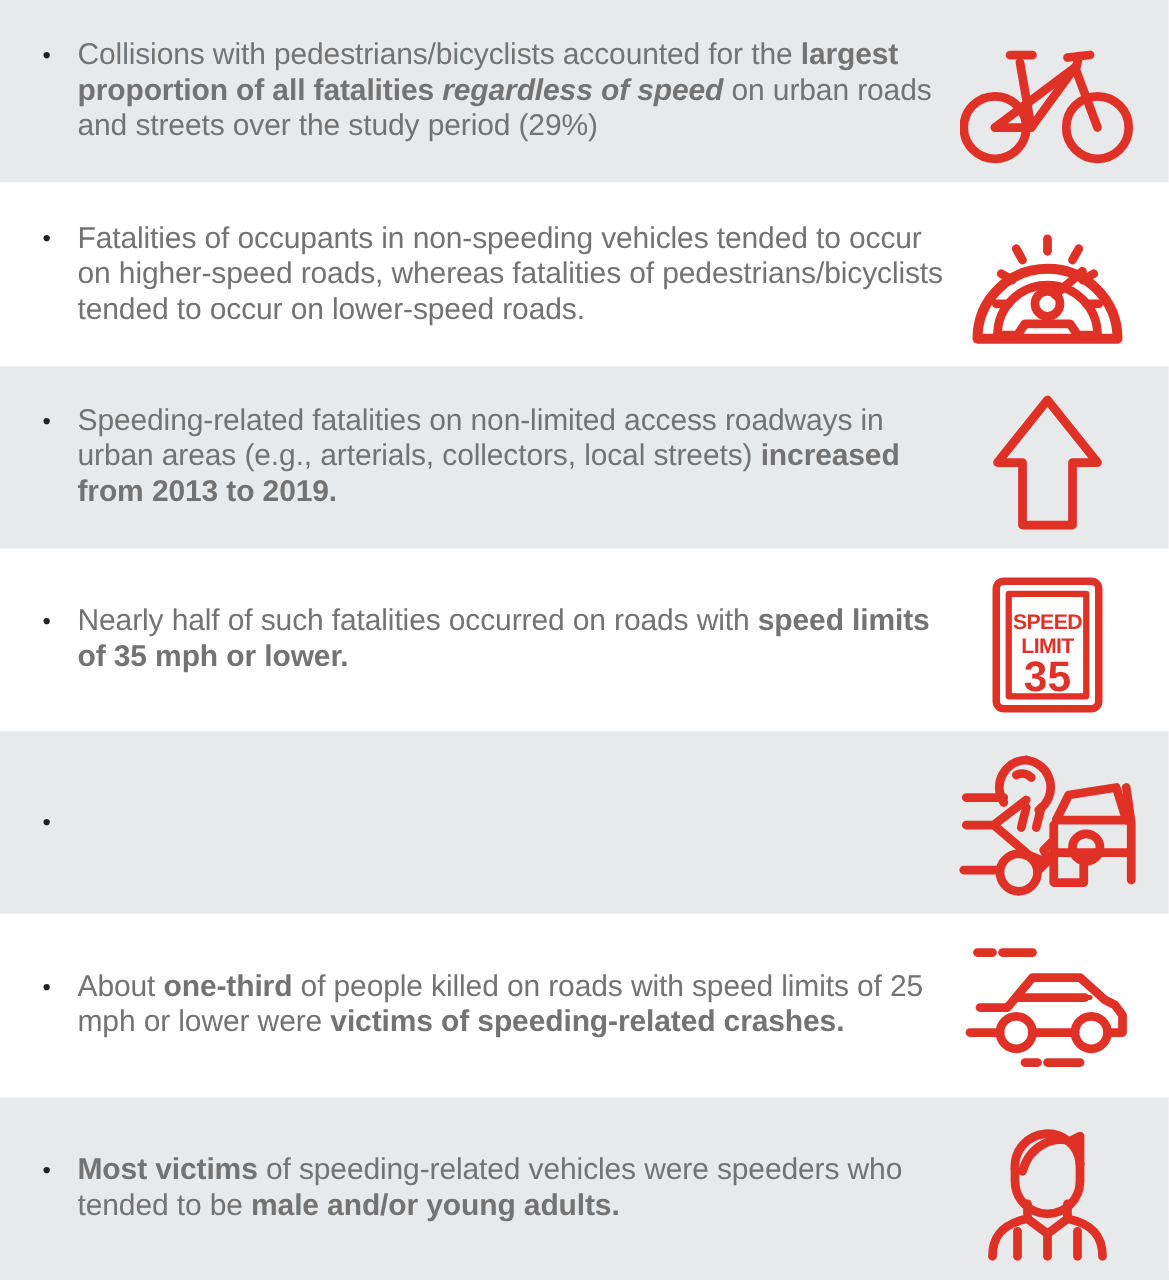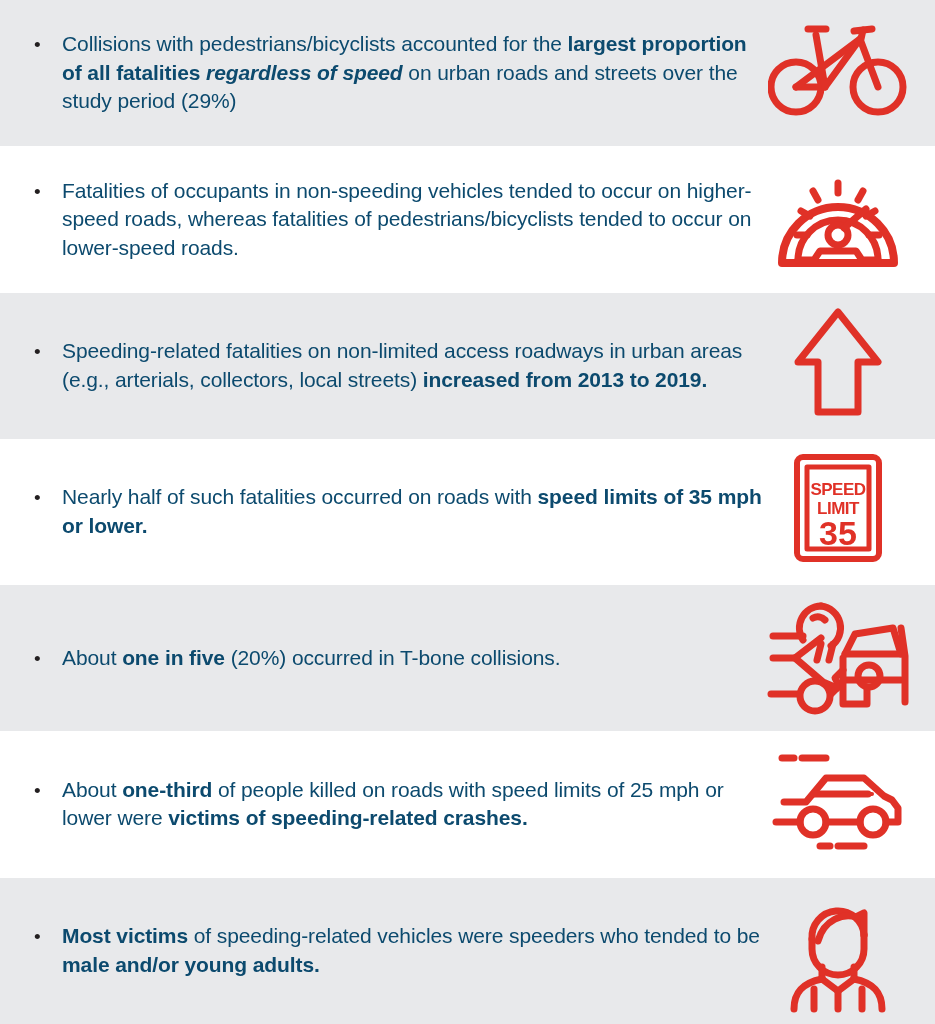--- a/index.html
+++ b/index.html
@@ -41,38 +41,38 @@
     width: 34px;
     font-size: 19px;
     line-height: 29px;
     color: #231f20;
     text-align: left;
     padding-left: 6px;
   }
 
   .bullet-text {
     flex: 1 1 auto;
-    font-size: 21px;
+    font-size: 24px;
     line-height: 28.5px;
-    color: #0c4a6e;
+    color: #737373;
     letter-spacing: -0.1px;
     max-width: 700px;
   }
   .bullet-text b { font-weight: 700; }
   .bullet-text i { font-style: italic; font-weight: 700; }
 
   .icon-slot {
     position: absolute;
     right: 22px;
     top: 50%;
     transform: translateY(-50%);
     width: 150px;
     height: 120px;
     display: flex;
-    align-items: flex-start;
+    align-items: flex-end;
     justify-content: center;
   }
   .icon-slot svg { display: block; }
 </style>
 </head>
 <body>
 
 <div id="board">
     <div class="band shaded">
       <div class="bullet-wrap">
@@ -137,21 +137,20 @@
           <rect x="15" y="15" width="62" height="82" stroke-width="5"></rect>
           <text x="46" y="43" fill="#e03127" stroke="none" font-family="Liberation Sans, sans-serif" font-size="17" font-weight="700" text-anchor="middle" letter-spacing="-0.5">SPEED</text>
           <text x="46" y="62" fill="#e03127" stroke="none" font-family="Liberation Sans, sans-serif" font-size="17" font-weight="700" text-anchor="middle" letter-spacing="-0.5">LIMIT</text>
           <text x="46" y="93" fill="#e03127" stroke="none" font-family="Liberation Sans, sans-serif" font-size="34" font-weight="700" text-anchor="middle">35</text>
         </svg>
       </span>
     </div>
     <div class="band shaded">
       <div class="bullet-wrap">
         <span class="bullet-dot">•</span>
-        <div class="bullet-text"><span>About </span><b>one in five</b><span> (20%) occurred in T-bone collisions.</span></div>
       </div>
       <span class="icon-slot">
         <svg width="150" height="118" viewBox="0 0 150 118" fill="none" stroke="#e03127" stroke-width="7" stroke-linecap="round" stroke-linejoin="round">
           <path d="M58 8 A22 22 0 0 1 68 48" stroke-width="7"></path>
           <path d="M58 8 A22 22 0 0 0 40 42" stroke-width="7"></path>
           <path d="M50 20 A10 10 0 0 1 62 22"></path>
           <path d="M58 46 L54 62"></path>
           <path d="M70 46 L66 62"></path>
           <path d="M10 38 L40 38"></path>
           <path d="M10 60 L32 60 L58 40"></path>

